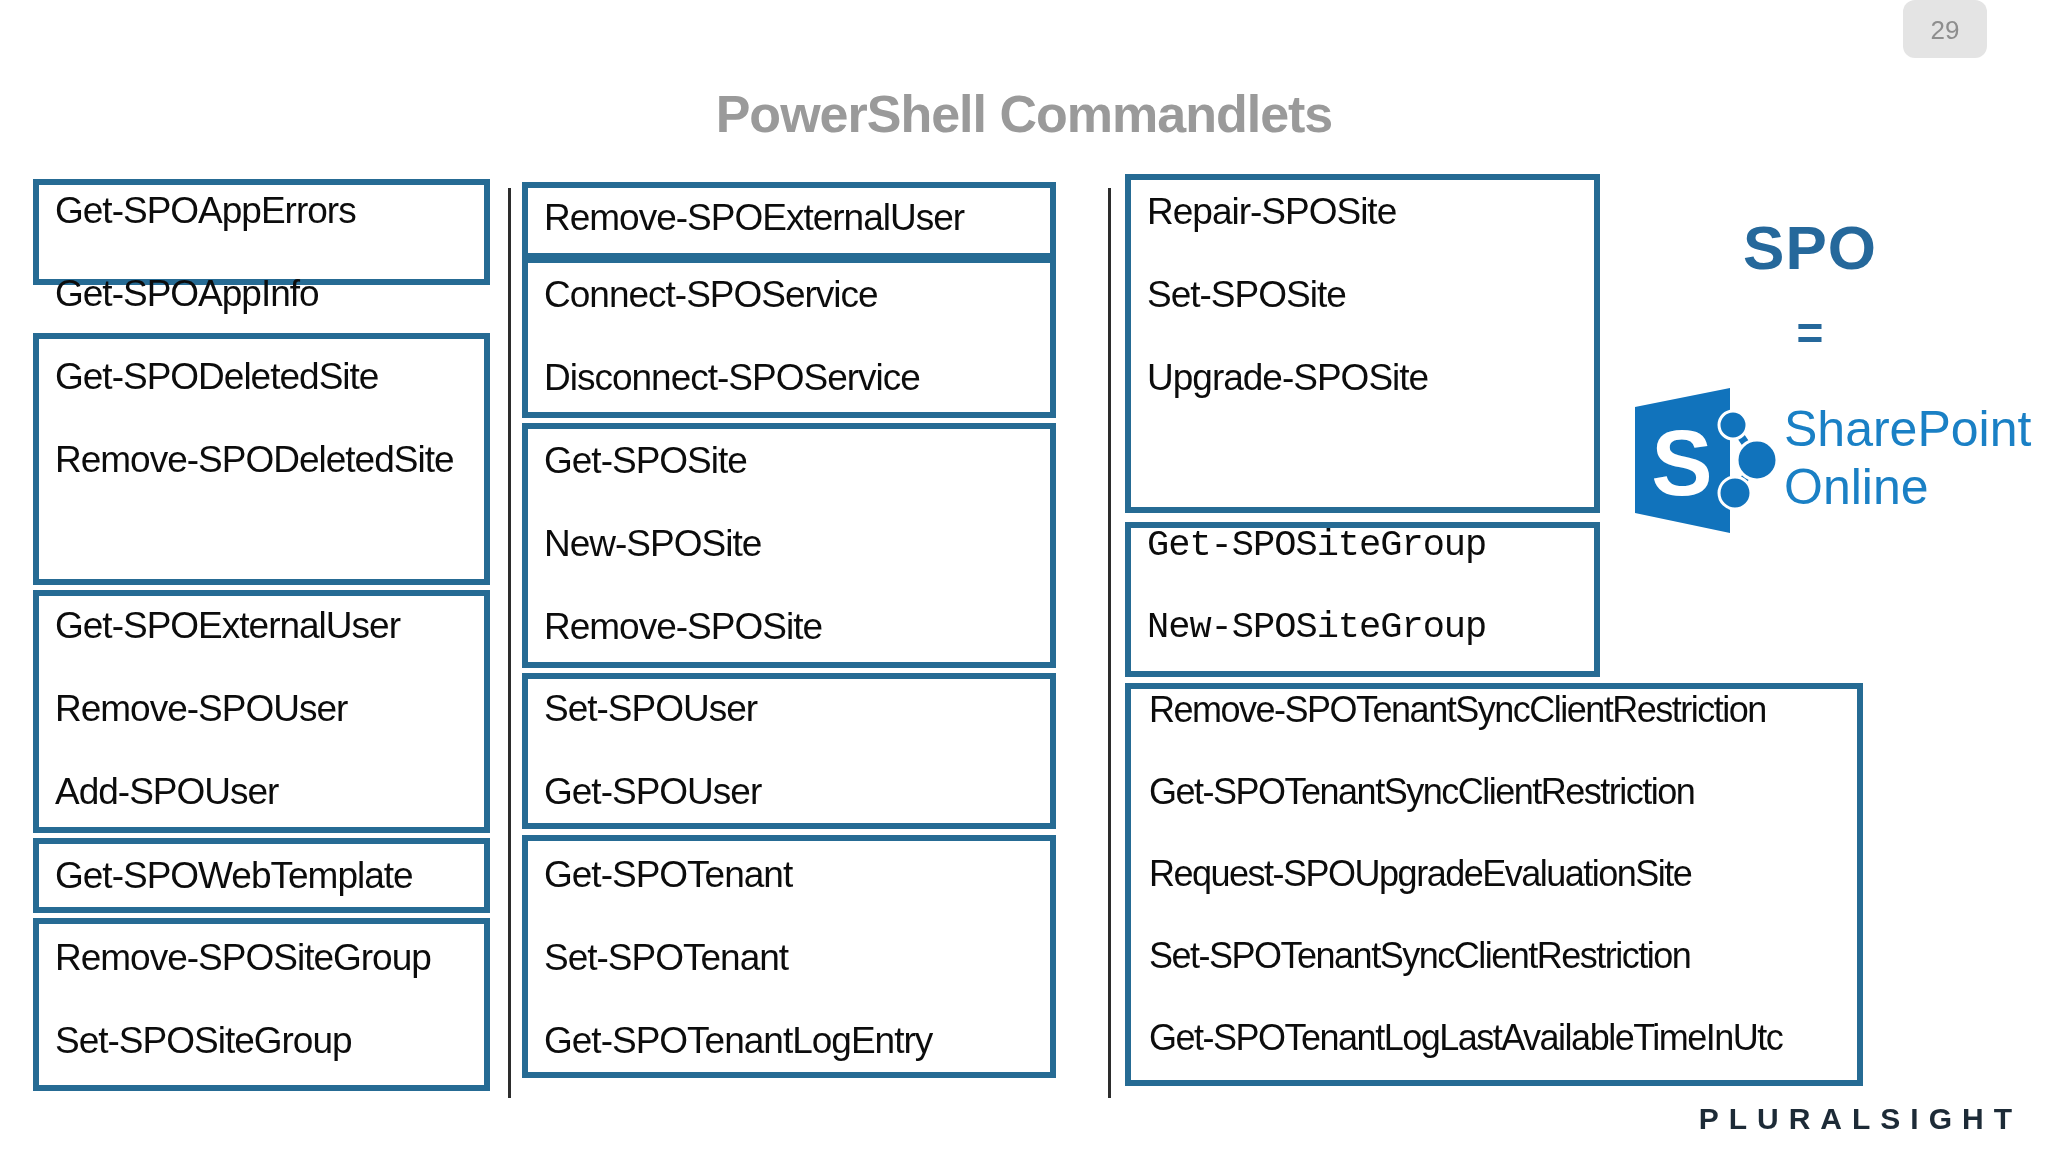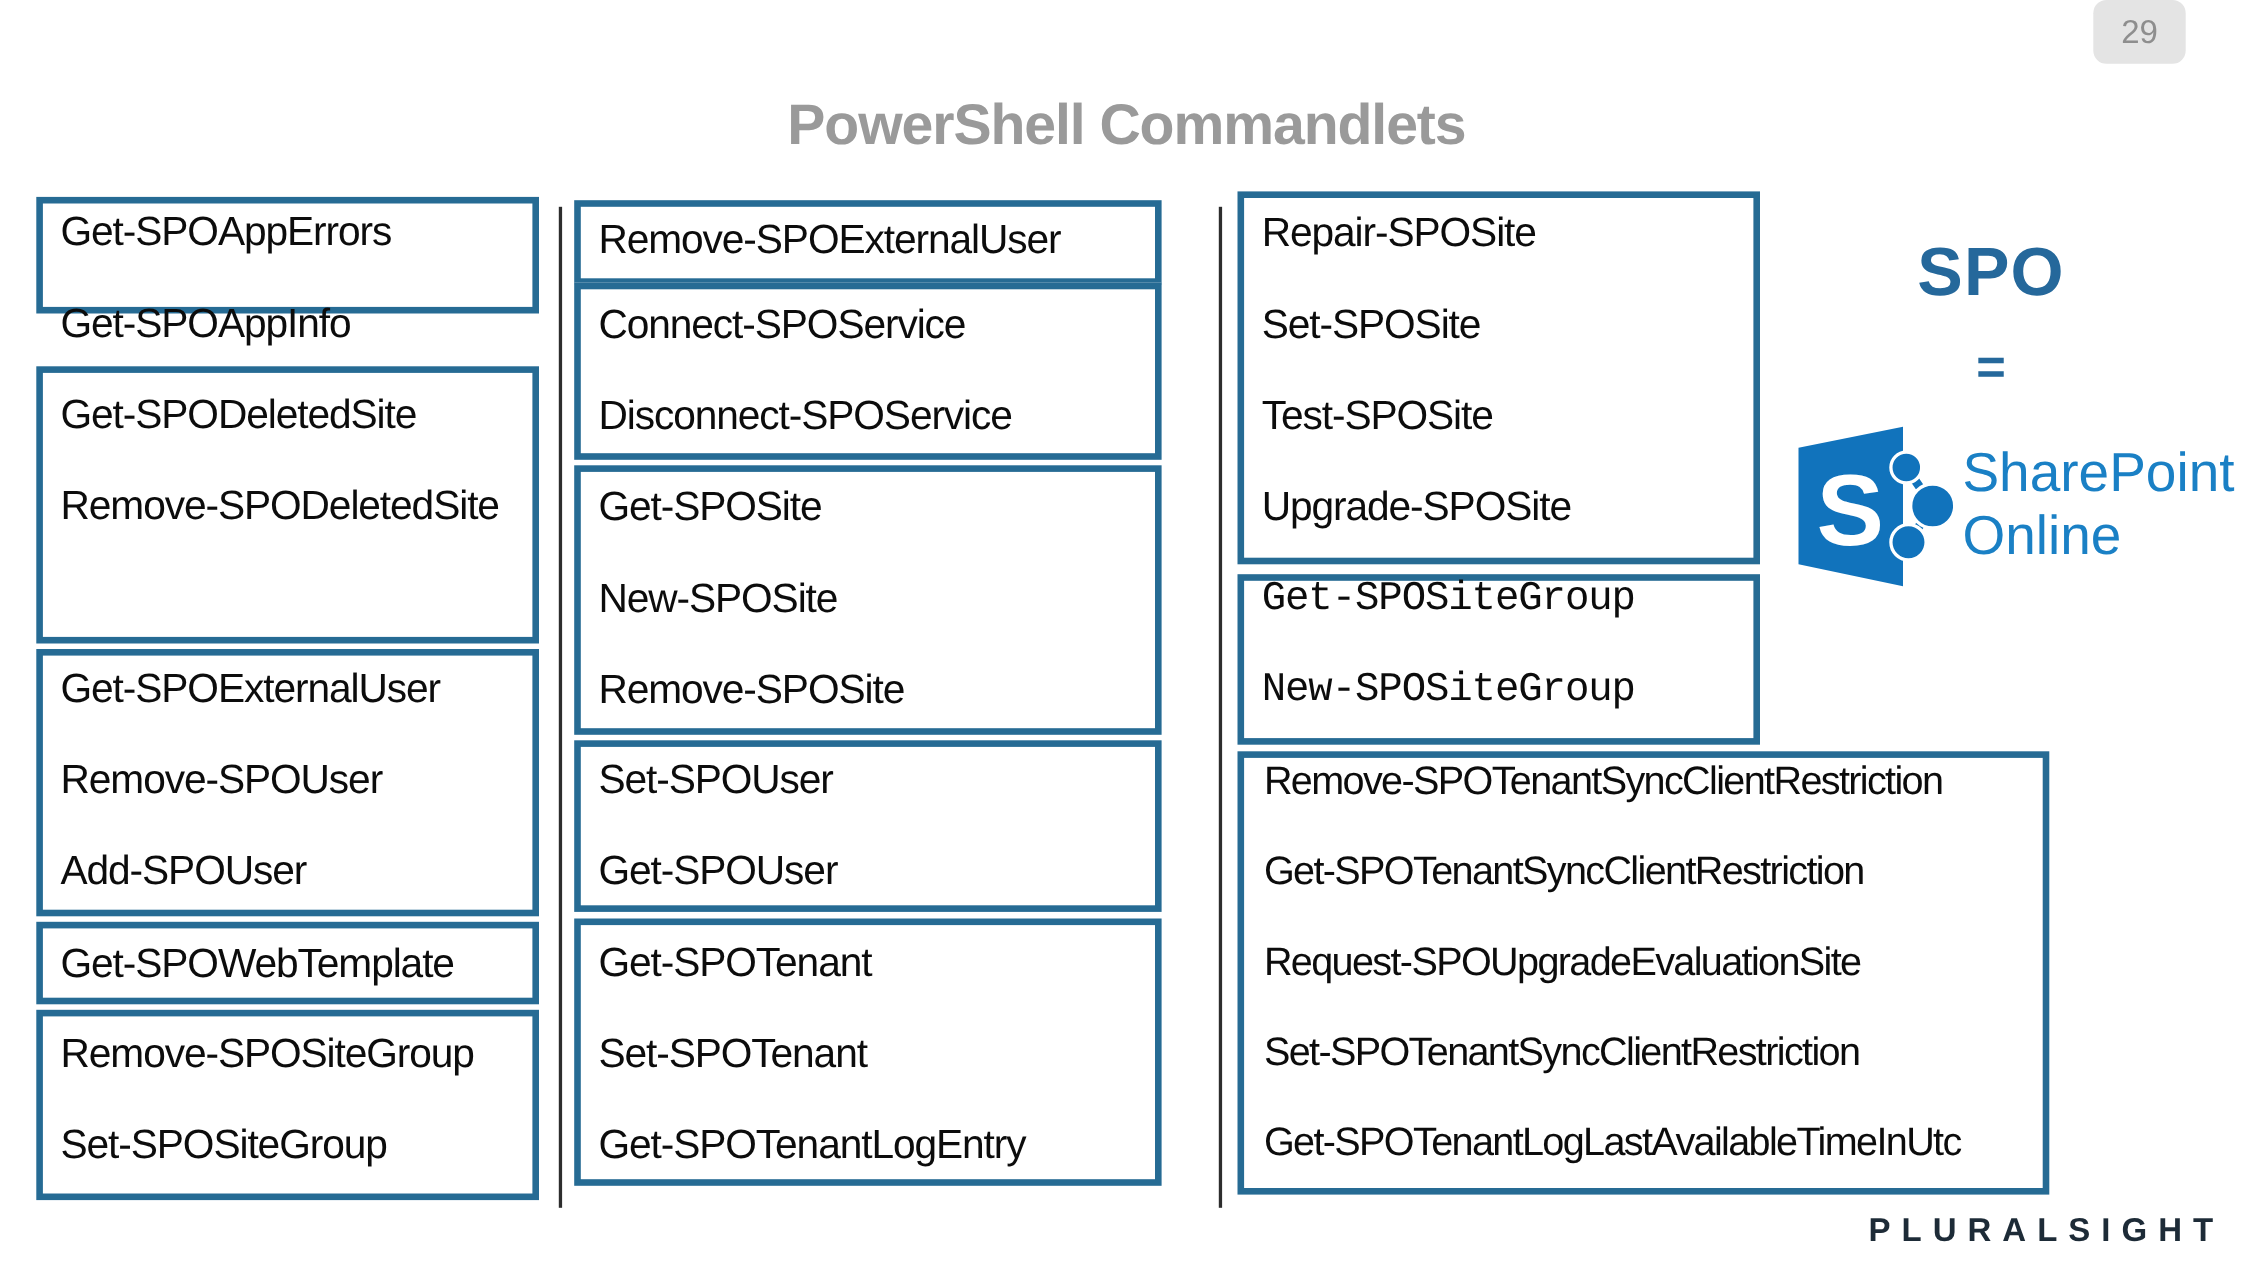--- a/index.html
+++ b/index.html
@@ -4,21 +4,21 @@
 <style>
   html,body{margin:0;padding:0;background:#ffffff;}
   .slide{
     position:relative;width:2048px;height:1152px;background:#ffffff;overflow:hidden;
     font-family:"Liberation Sans", sans-serif;
   }
   
   .badge{
     position:absolute;left:1903px;top:0;width:84px;height:58px;
     background:#e4e4e4;border-radius:12px;
-    color:#8e8e8e;font-size:30px;line-height:60px;text-align:center;
+    color:#8e8e8e;font-size:26px;line-height:60px;text-align:center;
   }
   
   .title{
     position:absolute;left:0;top:84px;width:2048px;text-align:center;
     color:#9a9a9a;font-size:52px;font-weight:bold;letter-spacing:-1px;
   }
   
   .vline{position:absolute;top:188px;height:910px;width:3px;background:#2d2d2d;}
   .vline.v1{left:508px;}
   .vline.v2{left:1108px;}
@@ -126,21 +126,20 @@
   </div>
   <div class="box c2 b-c2b5">
     <div class="cmd">Get-SPOTenant</div>
     <div class="cmd">Set-SPOTenant</div>
     <div class="cmd">Get-SPOTenantLogEntry</div>
   </div>
 
   <div class="box c3 b-c3b1">
     <div class="cmd">Repair-SPOSite</div>
     <div class="cmd">Set-SPOSite</div>
-    <div class="cmd">Test-SPOSite</div>
     <div class="cmd">Upgrade-SPOSite</div>
   </div>
   <div class="box c3 b-c3b2">
     <div class="cmd">Get-SPOSiteGroup</div>
     <div class="cmd">New-SPOSiteGroup</div>
   </div>
   <div class="box b-c3b3">
     <div class="cmd">Remove-SPOTenantSyncClientRestriction</div>
     <div class="cmd">Get-SPOTenantSyncClientRestriction</div>
     <div class="cmd">Request-SPOUpgradeEvaluationSite</div>

